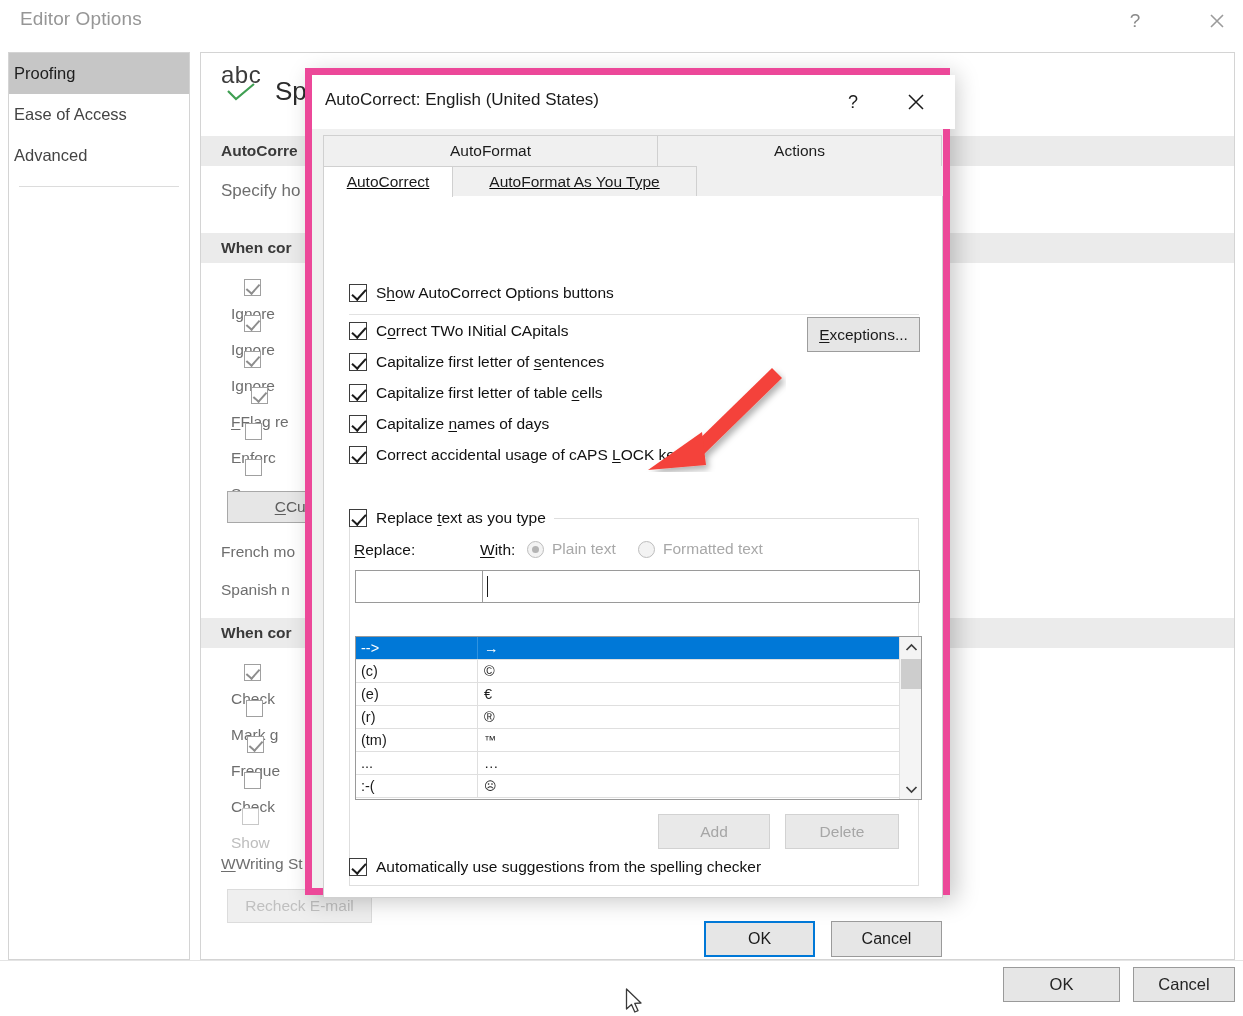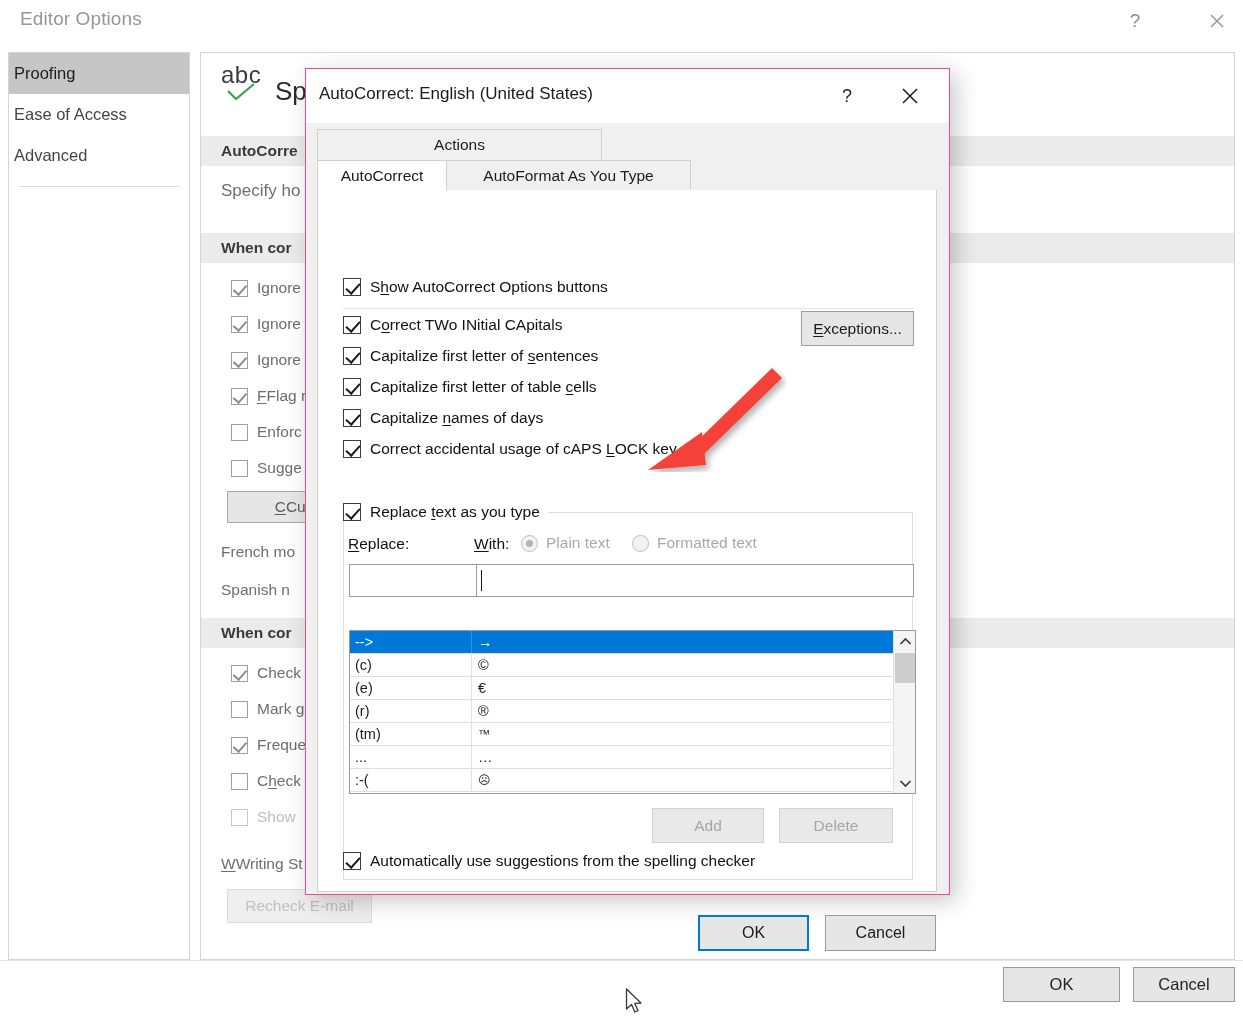--- a/index.html
+++ b/index.html
@@ -93,21 +93,21 @@
     padding-left: 20px;
     font-size: 15.5px; font-weight: bold; color: #3a3a3a;
   }
   .eo-text {
     position: absolute; left: 20px;
     font-size: 17px; color: #6e6e6e;
   }
   .eo-check-row {
     position: absolute; left: 30px;
     display: flex; align-items: center; gap: 9px;
-    font-size: 15.5px; color: #6e6e6e;
+    font-size: 15.5px; color: #6e6e6e; flex-direction: column;
   }
   .bg-cb {
     width: 17px; height: 17px;
     border: 1px solid #a0a0a0;
     background: #ffffff;
     display: inline-block; position: relative; flex: none;
   }
   .bg-cb.checked::after {
     content: "";
     position: absolute; left: 4px; top: 1px;
@@ -146,21 +146,21 @@
     border: 1px solid #9a9a9a;
     font-size: 16.5px; color: #252525;
     display: flex; align-items: center; justify-content: center;
   }
 
   
   .ac-dialog {
     position: absolute; left: 305px; top: 68px;
     width: 645px; height: 827px;
     background: #f0f0f0;
-    border: 1px solid #ec4899;
+    border: 7px solid #ec4899;
     box-shadow: 6px 6px 22px rgba(0,0,0,.22);
   }
   .ac-titlebar {
     position: absolute; left: 0; top: 0;
     width: 643px; height: 54px;
     background: #ffffff;
   }
   .ac-title {
     position: absolute; left: 13px; top: 15px;
     font-size: 17px; color: #1b1b1b;
@@ -180,20 +180,21 @@
   
   .tab-strip-top {
     position: absolute; left: 11px; top: 60px;
     width: 620px; height: 31px;
     display: flex;
   }
   .tab-strip-bottom {
     position: absolute; left: 11px; top: 91px;
     width: 620px; height: 31px;
     display: flex;
+    text-decoration: underline;
   }
   .tab {
     height: 31px;
     background: #f0f0f0;
     border: 1px solid #d0d0d0;
     border-bottom: none;
     display: flex; align-items: center; justify-content: center;
     font-size: 15.5px; color: #1b1b1b;
     margin-right: -1px;
   }
@@ -492,20 +493,23 @@
       <div class="ac-title">AutoCorrect: English (United States)</div>
       <div class="ac-help">?</div>
       <div class="ac-close">
         <svg width="22" height="22" viewBox="0 0 22 22" aria-hidden="true">
           <path d="M4 4 L18 18 M18 4 L4 18" stroke="#1b1b1b" stroke-width="1.5" fill="none"></path>
         </svg>
       </div>
     </div>
 
     <div class="tab-strip-top">
+      <div class="tab tab-top-1">
+        <span>AutoFormat</span>
+      </div>
       <div class="tab tab-top-2">
         <span>Actions</span>
       </div>
     </div>
 
     <div class="tab-strip-bottom">
       <div class="tab tab-bot-1 active">
         <span>AutoCorrect</span>
       </div>
       <div class="tab tab-bot-3">

